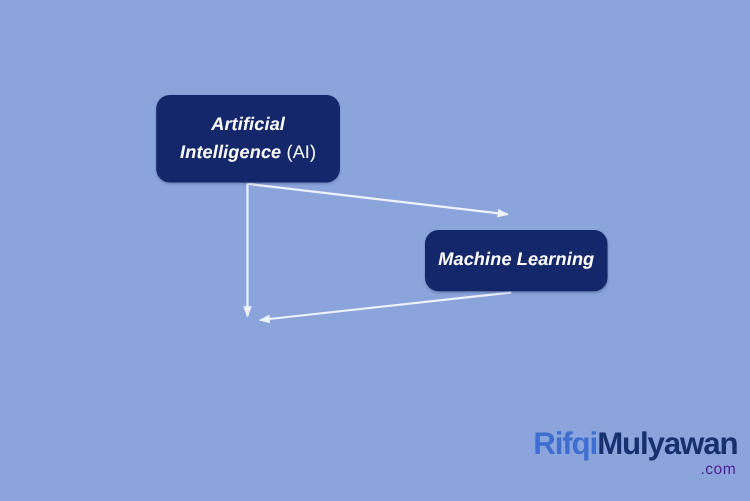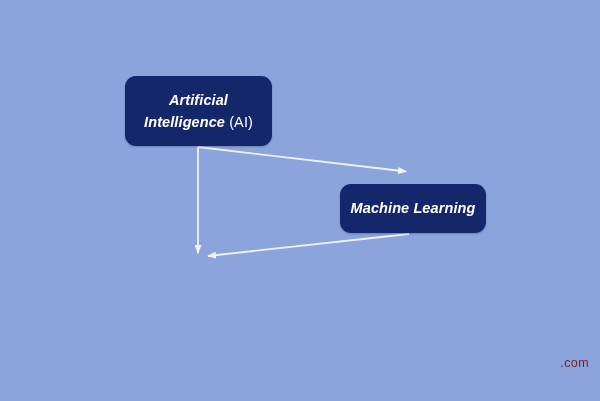--- a/index.html
+++ b/index.html
@@ -83,23 +83,23 @@
   #wm-main {
     font-size: 25px;
     font-weight: bold;
     letter-spacing: -0.9px;
     white-space: nowrap;
   }
   .wm-rifqi { color: #3e6fd0; }
   .wm-mulyawan { color: #17306e; }
   #wm-com {
     font-size: 12.5px;
-    color: #7f1d1d;
+    color: #4c1d95;
     letter-spacing: 0.4px;
-    margin-top: 14px;
+    margin-top: 1px;
     padding-right: 1px;
   }
 </style>
 </head>
 <body>
 
 <div id="canvas">
 
   <svg id="arrow-layer" viewBox="0 0 600 401" xmlns="http://www.w3.org/2000/svg">
     <defs>
@@ -122,16 +122,19 @@
   </div>
 
   <div class="node" id="node-ml">
     <div class="node-label">
       <span>Machine Learning</span><span class="suffix"></span>
     </div>
   </div>
 
 
   <div id="watermark">
+    <div id="wm-main">
+      <span class="wm-rifqi">Rifqi</span><span class="wm-mulyawan">Mulyawan</span>
+    </div>
     <div id="wm-com">.com</div>
   </div>
 
 </div>
 
 </body></html>

